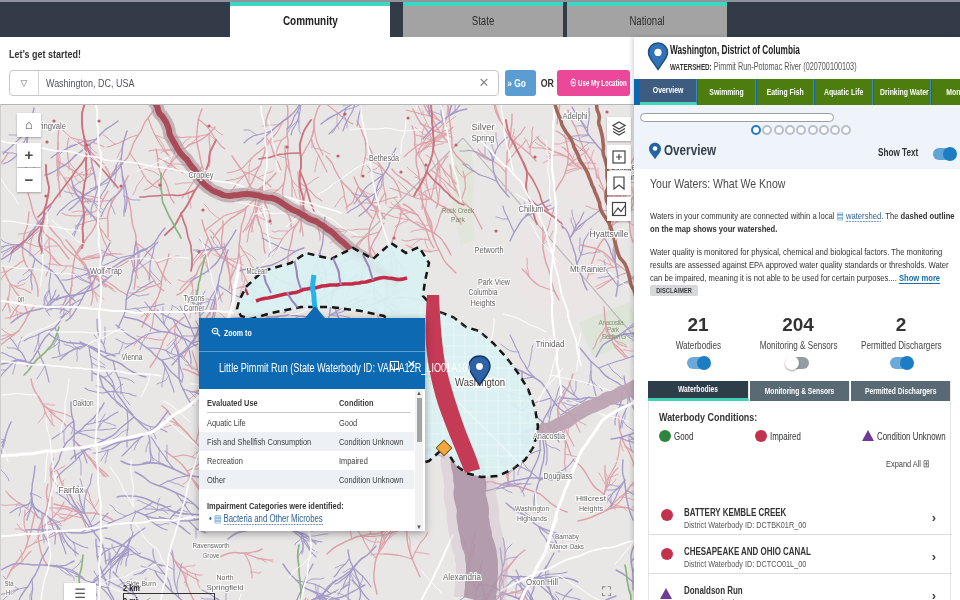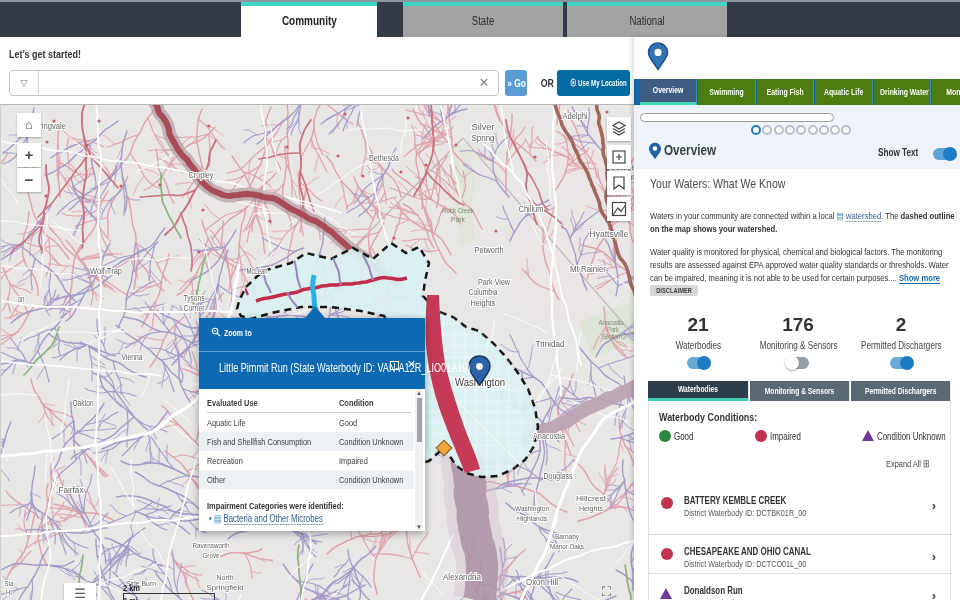--- a/index.html
+++ b/index.html
@@ -7,23 +7,23 @@
 .topline{position:absolute;left:0;top:0;width:960px;height:2px;background:#8e959d}
 .navbar{position:absolute;left:0;top:2px;width:960px;height:35px;background:#323b47}
 .tab{position:absolute;top:2px;height:35px;border-top:4px solid #3dd6c3;text-align:center;color:#2d2d2d;font-size:12px;line-height:30px}
 .tab.active{background:#fff;font-weight:bold;font-size:12.5px;color:#222}
 .tab.idle{background:#a3a3a3}
 .started{position:absolute;left:9px;top:48px;font-size:11.5px;font-weight:bold;color:#333}
 .searchbox{position:absolute;left:9px;top:70px;width:490px;height:26px;background:#fff;border:1px solid #c7c7c7;border-radius:4px}
 .searchbox .arrow{position:absolute;left:0;top:0;width:29px;height:24px;border-right:1px solid #d5d5d5;color:#6e6e6e;font-size:9px;text-align:center;line-height:24px}
 .searchbox .txt{position:absolute;left:36px;top:0;height:24px;line-height:24px;font-size:11.5px;color:#55565a}
 .searchbox .x{position:absolute;right:5px;top:0;width:18px;height:24px;color:#8a8a8a;font-size:13px;text-align:center;line-height:24px}
-.gobtn{position:absolute;left:505px;top:70px;width:22px;height:26px;background:#5b9dd2;border-radius:3px;color:#fff;font-size:10.5px;font-weight:bold;text-align:center;line-height:26px}
+.gobtn{position:absolute;left:505px;top:70px;width:31px;height:26px;background:#5b9dd2;border-radius:3px;color:#fff;font-size:10.5px;font-weight:bold;text-align:left;line-height:26px}
 .ortxt{position:absolute;left:539px;top:70px;font-size:11px;font-weight:bold;color:#333;line-height:26px}
-.locbtn{position:absolute;left:557px;top:70px;width:73px;height:26px;background:#0369a1;border-radius:3px;color:#fff;font-size:9px;font-weight:bold;text-align:center;line-height:26px}
+.locbtn{position:absolute;left:557px;top:70px;width:73px;height:26px;background:#ec4899;border-radius:3px;color:#fff;font-size:9px;font-weight:bold;text-align:center;line-height:26px}
 .mapwrap{position:absolute;left:0;top:104px;width:634px;height:496px;border-top:1px solid #b5b5b5;border-left:1px solid #cfcfcf;overflow:hidden}
 .mbtn{position:absolute;width:24px;height:24px;background:#fff;box-shadow:0 1px 2px rgba(0,0,0,.3);color:#4a4a4a;text-align:center}
 .panel{position:absolute;left:634px;top:37px;width:326px;height:563px;background:#fff;box-shadow:-2px 0 4px rgba(0,0,0,.15)}
 .loctitle{position:absolute;left:36px;top:6px;font-size:12.5px;font-weight:bold;color:#222}
 .locsub{position:absolute;left:36px;top:23px;font-size:11px;color:#555}
 .locsub b{font-size:9.5px;color:#333}
 .ptabs{position:absolute;left:0;top:42px;width:326px;height:26px;background:#0d67ae}
 .ptab{position:absolute;top:0;height:26px;background:#4d7c0f;color:#fff;font-size:8.6px;font-weight:bold;text-align:center;line-height:26px;border-right:1px solid #3e8ac1}
 .ptab.active{background:#3e5c7f;border-bottom:3px solid #43d6b8;line-height:23px}
 .bluezone{position:absolute;left:0;top:68px;width:326px;height:64px;background:#eef4f9}
@@ -55,26 +55,27 @@
 .sep{position:absolute;left:0;width:303px;border-top:1px solid #ddd}
 .popup{position:absolute;left:198px;top:213px;width:226px;height:213px;background:#fff;box-shadow:0 2px 8px rgba(0,0,0,.35)}
 .pophead{position:absolute;left:0;top:0;width:226px;height:71px;background:#0d6ab2;color:#fff}
 .popbody{position:absolute;left:0;top:71px;width:226px;height:142px;background:#fff;overflow:hidden}
 .prow{position:absolute;left:0;width:215px;height:19px;font-size:9.5px;color:#3c3c3c;white-space:nowrap}
 .prow .c1{position:absolute;left:8px;top:4px}
 .prow .c2{position:absolute;left:140px;top:4px}
 </style></head><body>
 <div class="topline"></div>
 <div class="navbar"></div>
-<div class="tab active" style="left:241px;width:136px"><span class="sxc" style="font-weight:bold">Community</span></div>
+<div class="tab active" style="left:230px;width:160px"><span class="sxc" style="font-weight:bold">Community</span></div>
 <div class="tab idle" style="left:403px;width:160px"><span class="sxc">State</span></div>
 <div class="tab idle" style="left:567px;width:160px"><span class="sxc">National</span></div>
 <div class="started"><span class="sx">Let’s get started!</span></div>
 <div class="searchbox">
     <div class="arrow">▽</div>
+    <div class="txt"><span class="sx">Washington, DC, USA</span></div>
     <div class="x">✕</div>
   </div>
 <div class="gobtn"><span class="sxc">» Go</span></div>
 <div class="ortxt"><span class="sxc">OR</span></div>
 <div class="locbtn"><span class="sxc" style="transform:scaleX(.68)">⦿ Use My Location</span></div>
 <div class="mapwrap">
     <svg width="634" height="496" viewBox="0 0 634 496" style="display:block">
       <rect width="634" height="496" fill="#e9e7e6"></rect>
       <path d="M449 42 L468 38 L474 70 L471 105 L474 135 L460 140 L452 105 Z" fill="#e2e6da"></path>
       <rect x="583" y="206" width="54" height="38" fill="#dde4d8" transform="rotate(-22 610 225)"></rect>
@@ -1946,20 +1947,22 @@
     <div style="position:absolute;left:122px;top:477px;font-size:9.5px;font-weight:bold;color:#222"><span class="sx">2 km</span></div>
     <div style="position:absolute;left:122px;top:488px;width:92px;height:8px;border:1.5px solid #333;border-bottom:none"></div>
     <div style="position:absolute;left:122px;top:490px;font-size:9.5px;font-weight:bold;color:#222"><span class="sx">2 mi</span></div>
     <div style="position:absolute;left:601px;top:479px;width:18px;height:16px;color:#555;font-size:13px">⛶</div>
   </div>
 <div class="panel">
     <svg width="22" height="30" viewBox="0 0 22 30" style="position:absolute;left:13px;top:5px">
       <path d="M11 1 C5.5 1 1.5 5.2 1.5 10.6 C1.5 14.8 4.6 18.2 7.2 21.9 L11 27.4 L14.8 21.9 C17.4 18.2 20.5 14.8 20.5 10.6 C20.5 5.2 16.5 1 11 1 Z" fill="#3272b6" stroke="#1d4f86" stroke-width="1.5"></path>
       <circle cx="11" cy="10.4" r="3.6" fill="#fff"></circle>
     </svg>
+    <div class="loctitle"><span class="sx" style="transform:scaleX(.66)">Washington, District of Columbia</span></div>
+    <div class="locsub"><span class="sx" style="transform:scaleX(.66)"><b>WATERSHED:</b> Pimmit Run-Potomac River (020700100103)</span></div>
     <div class="ptabs">
       <div class="ptab active" style="left:5.5px;width:57.5px"><span class="sxc">Overview</span></div>
       <div class="ptab" style="left:64.0px;width:57.5px"><span class="sxc">Swimming</span></div>
       <div class="ptab" style="left:122.5px;width:57.5px"><span class="sxc">Eating Fish</span></div>
       <div class="ptab" style="left:181.0px;width:57.5px"><span class="sxc">Aquatic Life</span></div>
       <div class="ptab" style="left:239.5px;width:57.5px"><span class="sxc">Drinking Water</span></div>
       <div class="ptab" style="left:298.0px;width:48px"><span class="sxc">Monit</span></div>
     </div>
     <div class="bluezone">
       <div class="hscroll"></div>
@@ -1981,21 +1984,21 @@
       <div style="position:absolute;right:4px;top:43px;width:23px;height:12px;border-radius:6px;background:#5fa4d7">
         <div style="position:absolute;right:-1px;top:-1px;width:14px;height:14px;border-radius:50%;background:#1c7cc4"></div>
       </div>
     </div>
     <div class="content">
       <div class="h2"><span class="sx">Your Waters: What We Know</span></div>
       <div class="para" style="top:76px"><span class="sx">Water quality is monitored for physical, chemical and biological factors. The monitoring<br>results are assessed against EPA approved water quality standards or thresholds. Water<br>can be impaired, meaning it is not able to be used for certain purposes.... <b style="color:#1a6daf;border-bottom:1px solid #1a6daf">Show more</b></span></div>
       <div class="para" style="top:40px"><span class="sx">Waters in your community are connected within a local <span style="color:#4a90c4">▤</span> <span style="color:#2d5e8f;border-bottom:1px dotted #2d5e8f">watershed</span>. The <b>dashed outline</b><br><b>on the map shows your watershed.</b></span></div>
       <div class="chip"><span style="display:inline-block;transform:scaleX(.85)">DISCLAIMER</span></div>
       <div class="statnum" style="left:14px">21</div>
-      <div class="statnum" style="left:114px">176</div>
+      <div class="statnum" style="left:114px">204</div>
       <div class="statnum" style="left:217px">2</div>
       <div class="statlab" style="left:9px"><span class="sxc">Waterbodies</span></div>
       <div class="statlab" style="left:110px"><span class="sxc">Monitoring &amp; Sensors</span></div>
       <div class="statlab" style="left:212px"><span class="sxc">Permitted Dischargers</span></div>
       <div class="toggle" style="left:53px;background:#6aa9d8">
         <div class="knob" style="right:-2px;background:#1c7cc4"></div>
       </div>
       <div class="toggle" style="left:153px;background:#949da3">
         <div class="knob" style="left:-2px;background:#fff;box-shadow:0 1px 2px rgba(0,0,0,.4)"></div>
       </div>
@@ -2006,21 +2009,21 @@
         <div class="dtab active" style="left:0;width:101px"><span class="sxc">Waterbodies</span></div>
         <div class="dtab" style="left:102px;width:100px"><span class="sxc">Monitoring &amp; Sensors</span></div>
         <div class="dtab" style="left:203px;width:100px"><span class="sxc">Permitted Dischargers</span></div>
       </div>
       <div class="card">
         <div class="wbc"><span class="sx">Waterbody Conditions:</span></div>
         <div class="leg" style="left:10px"><span style="display:inline-block;width:12px;height:12px;border-radius:50%;background:#2e8540;vertical-align:-2px"></span> <span class="sx" style="transform:scaleX(.72)">Good</span></div>
         <div class="leg" style="left:106px"><span style="display:inline-block;width:12px;height:12px;border-radius:50%;background:#c3324d;vertical-align:-2px"></span> <span class="sx" style="transform:scaleX(.72)">Impaired</span></div>
         <div class="leg" style="left:213px"><span style="display:inline-block;width:0;height:0;border-left:6.5px solid transparent;border-right:6.5px solid transparent;border-bottom:11px solid #6f3a9a;vertical-align:-1px"></span> <span class="sx" style="transform:scaleX(.72)">Condition Unknown</span></div>
         <div class="expand"><span class="sx">Expand All <span style="font-size:10px">⊞</span></span></div>
-        <div class="witem" style="top:92px">
+        <div class="witem" style="top:104px">
           <span style="position:absolute;left:12px;top:4px;width:12px;height:12px;border-radius:50%;background:#c3324d"></span>
           <div class="ttl"><span class="sx">BATTERY KEMBLE CREEK</span></div>
           <div class="sub"><span class="sx">District Waterbody ID: DCTBK01R_00</span></div>
           <div class="chev">›</div>
         </div>
         <div class="witem" style="top:143px">
           <span style="position:absolute;left:12px;top:4px;width:12px;height:12px;border-radius:50%;background:#c3324d"></span>
           <div class="ttl"><span class="sx">CHESAPEAKE AND OHIO CANAL</span></div>
           <div class="sub"><span class="sx">District Waterbody ID: DCTCO01L_00</span></div>
           <div class="chev">›</div>

